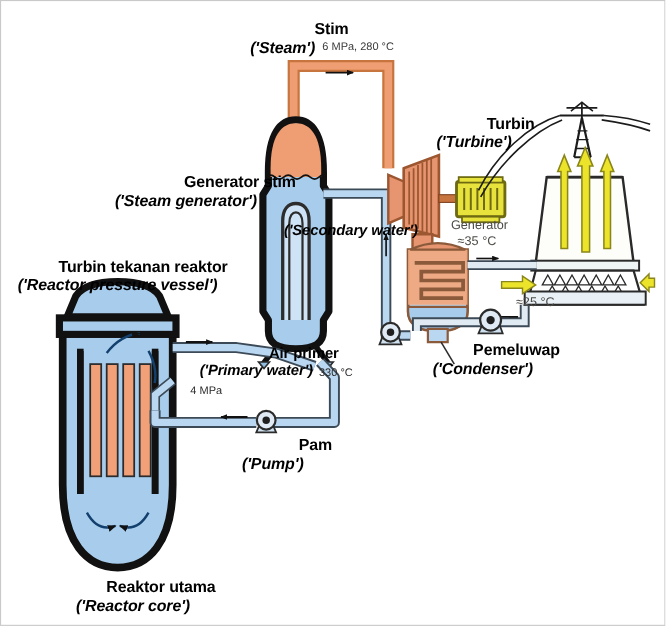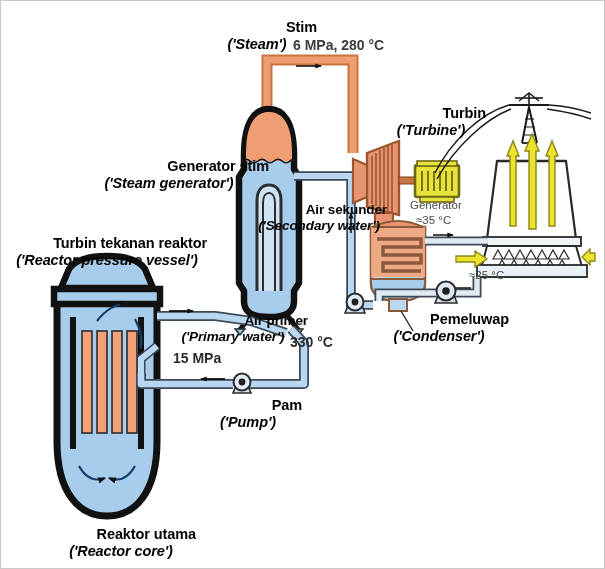--- a/index.html
+++ b/index.html
@@ -35,22 +35,22 @@
     font-style:italic;
     font-weight:bold;
     display:block;
   }
   .lbl .id{ display:block;text-align:right; }
   .l-big{ font-size:14.5px; }
   .l-mid{ font-size:13.5px; }
   .param{
     position:absolute;
     color:#3b3b3b;
-    font-size:14px;
-    font-weight:bold;
+    font-size:10px;
+    font-weight:normal;
     white-space:nowrap;
     font-family:"Liberation Sans", sans-serif;
   }
   .param-dk{ color:#2b2b2b; }
   .gen-txt{
     position:absolute;
     color:#4a4a46;
     font-size:11.5px;
     white-space:nowrap;
     font-family:"Liberation Sans", sans-serif;
@@ -316,30 +316,29 @@
     <span class="id">Generator stim</span>
     <span class="en">('Steam generator')</span>
   </div>
 
   <div class="lbl l-big" style="left:6px; top:234px; width:200px;">
     <span class="id">Turbin tekanan reaktor</span>
     <span class="en">('Reactor pressure vessel')</span>
   </div>
 
   <div class="lbl l-mid" style="left:250px; top:201px; width:136px;">
-    <span class="id">Air sekunder</span>
     <span class="en">('Secondary water')</span>
   </div>
 
   <div class="lbl l-mid" style="left:157px; top:312px; width:150px;">
     <span class="id">Air primer</span>
     <span class="en">('Primary water')</span>
   </div>
   <div class="param param-dk" style="left:254px; top:333px;padding-left:35px;">330 °C</div>
-  <div class="param param-dk" style="left:172px; top:349px;">15 MPa</div>
+  <div class="param param-dk" style="left:172px; top:349px;">4 MPa</div>
 
   <div class="lbl l-big" style="left:193px; top:396px; width:108px;">
     <span class="id">Pam</span>
     <span class="en">('Pump')</span>
   </div>
 
   <div class="lbl l-big" style="left:375px; top:104px; width:110px;">
     <span class="id">Turbin</span>
     <span class="en">('Turbine')</span>
   </div>

